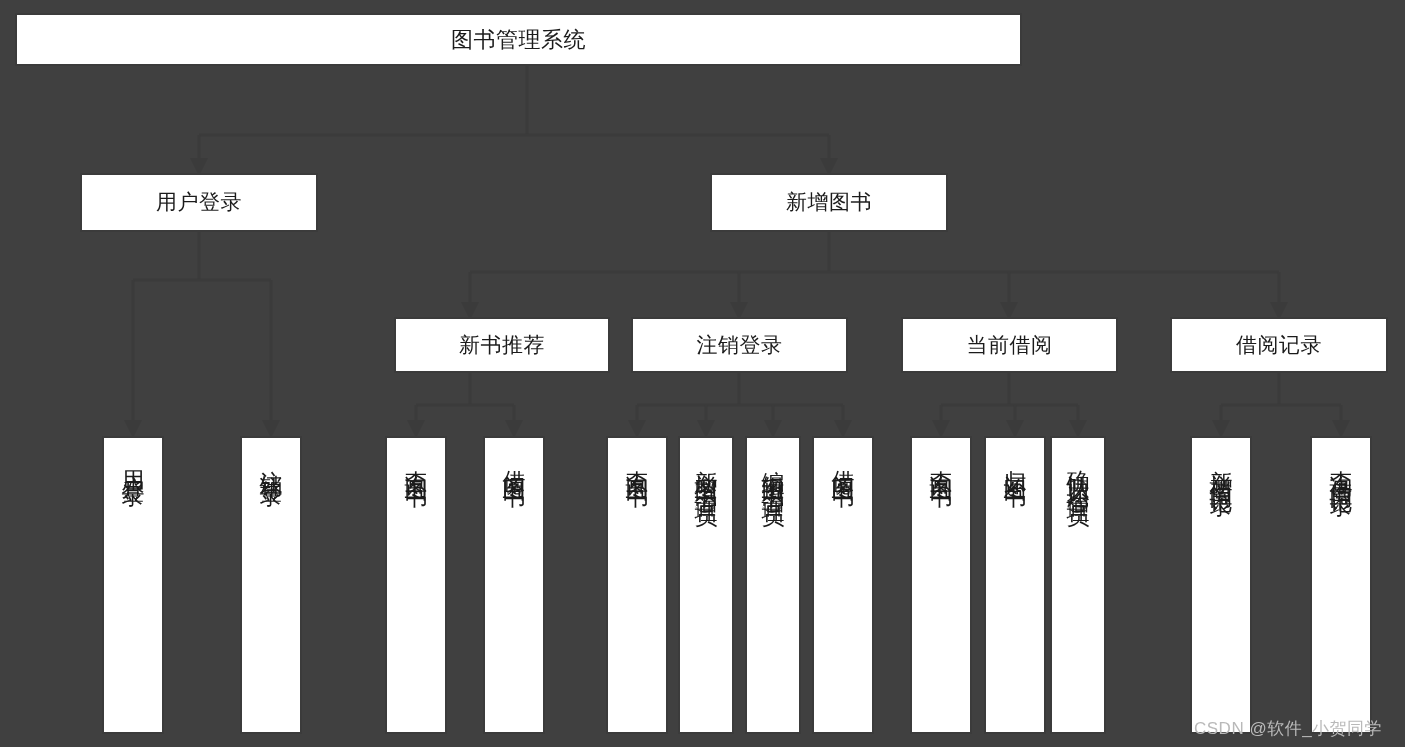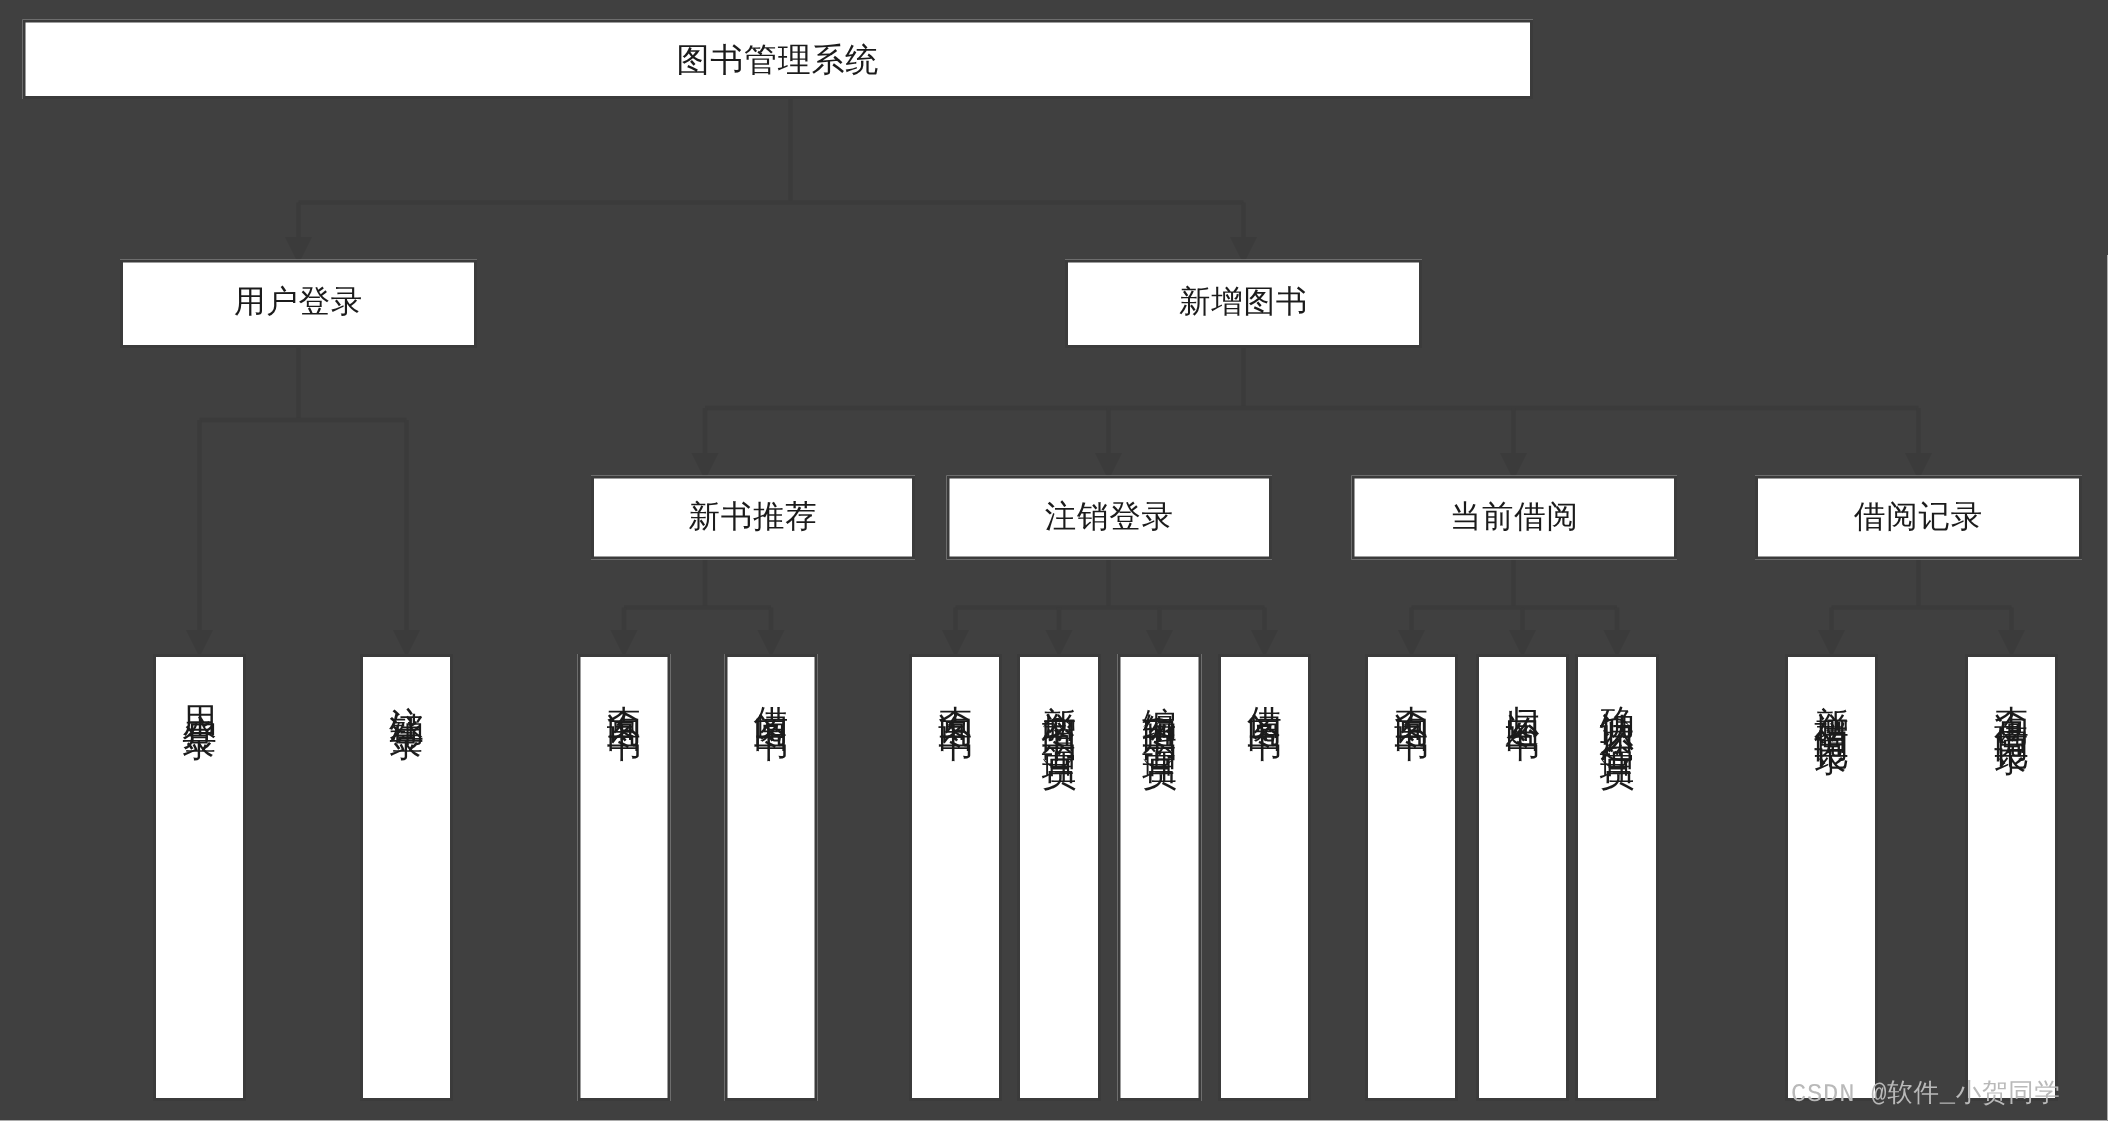--- a/index.html
+++ b/index.html
@@ -67,21 +67,20 @@
   .node.leaf.tall .label {
     padding-top: 0;
   }
   .watermark {
     position: absolute;
     color: #b9b9b9;
     font-size: 17px;
     white-space: nowrap;
     letter-spacing: 0.5px;
     pointer-events: none;
-    font-family: Liberation Mono, monospace;
   }
 </style>
 </head>
 <body>
 
 <div id="canvas" style="background: #404040;">
 
   <svg id="edges" viewBox="0 0 1405 747" xmlns="http://www.w3.org/2000/svg">
     <defs>
       <marker id="arrow" viewBox="0 0 12 12" refX="6" refY="10" markerWidth="11" markerHeight="11" orient="auto-start-reverse">

